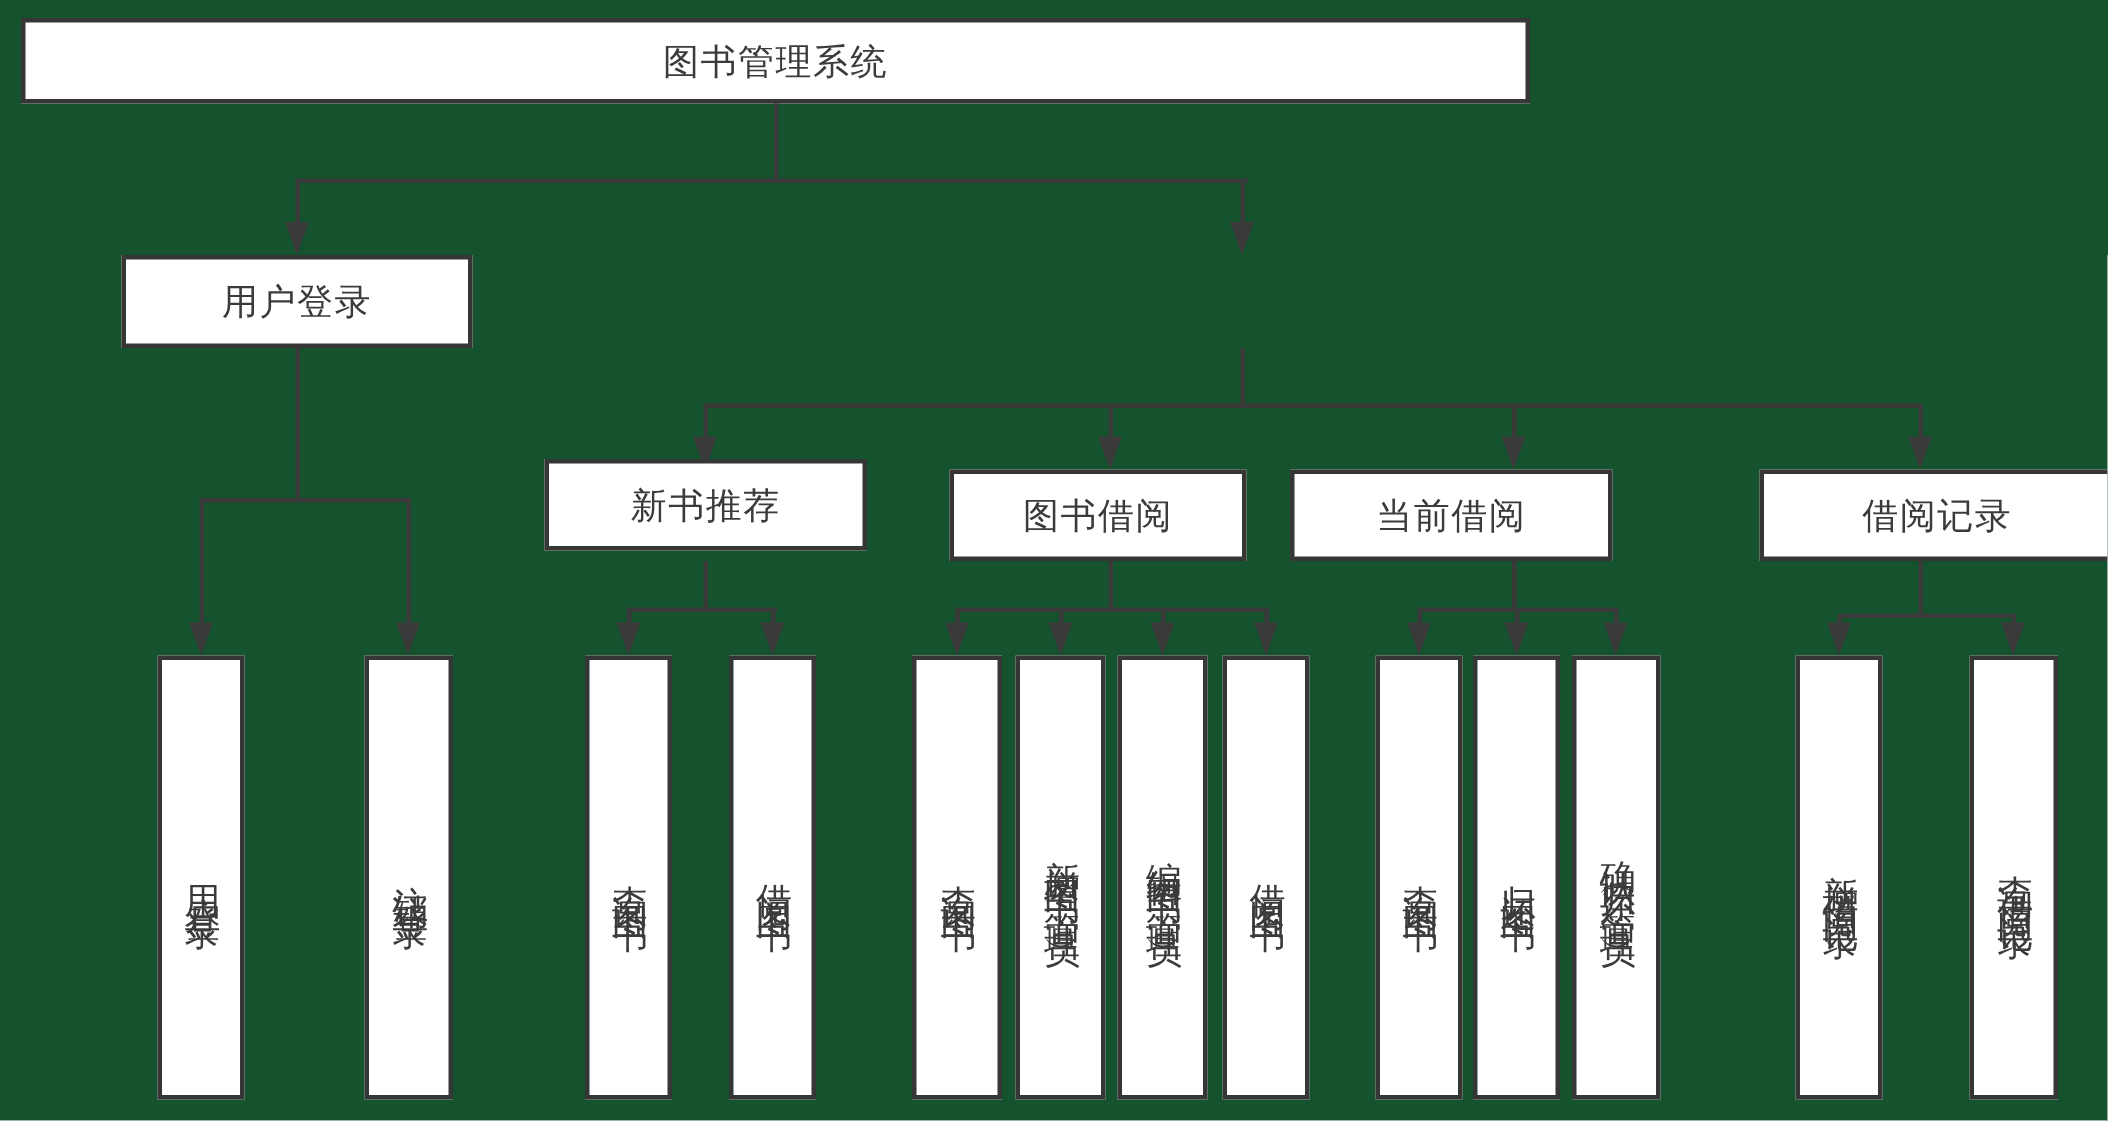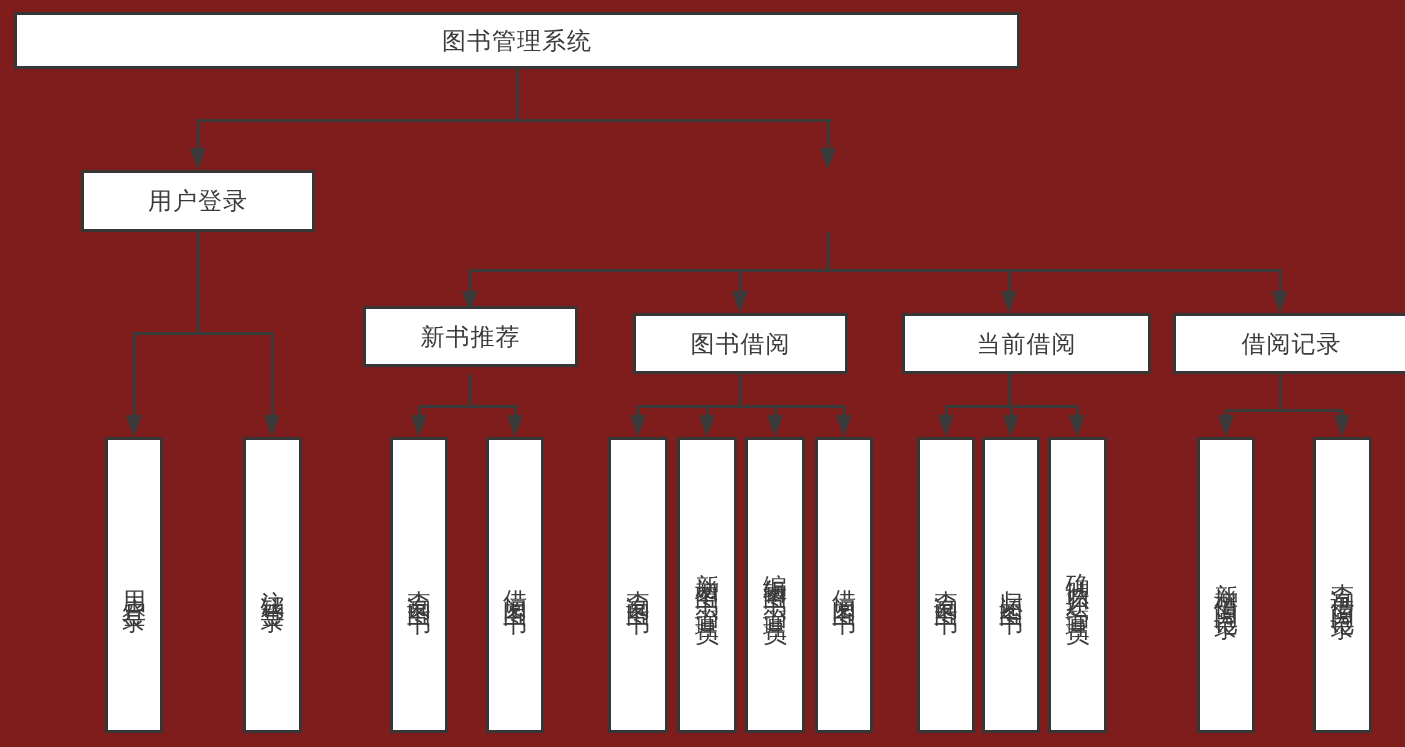--- a/index.html
+++ b/index.html
@@ -1,20 +1,20 @@
 <!DOCTYPE html>
 <html><head>
 <meta charset="utf-8">
 <style>
   html, body { margin: 0; padding: 0; background: #ffffff; }
   .stage {
     position: relative;
     width: 1405px;
     height: 747px;
-    background: #7f1d1d;
+    background: #14532d;
     font-family: "Liberation Sans", sans-serif;
     overflow: hidden;
   }
   .box {
     position: absolute;
     box-sizing: border-box;
     border: 3px solid #363636;
     background: #ffffff;
     color: #3b3b3b;
     display: flex;
@@ -79,22 +79,22 @@
   <div class="vline" style="left:469px; top:271px; height:22px;"></div>
   <div class="arrow" style="left:462px; top:291px;"></div>
   <div class="vline" style="left:739px; top:271px; height:22px;"></div>
   <div class="arrow" style="left:732px; top:291px;"></div>
   <div class="vline" style="left:1008px; top:271px; height:22px;"></div>
   <div class="arrow" style="left:1001px; top:291px;"></div>
   <div class="vline" style="left:1279px; top:271px; height:22px;"></div>
   <div class="arrow" style="left:1272px; top:291px;"></div>
 
   <div class="box hbox" style="left:363px; top:306px; width:215px; height:61px;">新书推荐</div>
-  <div class="box hbox" style="left:633px; top:313px; width:215px; height:61px;">图书借阅</div>
-  <div class="box hbox" style="left:902px; top:313px; width:249px; height:61px;">当前借阅</div>
+  <div class="box hbox" style="left:633px; top:313px; width:198px; height:61px;">图书借阅</div>
+  <div class="box hbox" style="left:860px; top:313px; width:215px; height:61px;">当前借阅</div>
   <div class="box hbox" style="left:1173px; top:313px; width:237px; height:61px;">借阅记录</div>
 
   <div class="vline" style="left:469px; top:374px; height:34px;"></div>
   <div class="hline" style="left:418px; top:405px; width:100px;"></div>
   <div class="vline" style="left:418px; top:407px; height:10px;"></div>
   <div class="arrow" style="left:411px; top:415px;"></div>
   <div class="vline" style="left:514px; top:407px; height:10px;"></div>
   <div class="arrow" style="left:507px; top:415px;"></div>
 
   <div class="vline" style="left:739px; top:374px; height:34px;"></div>

